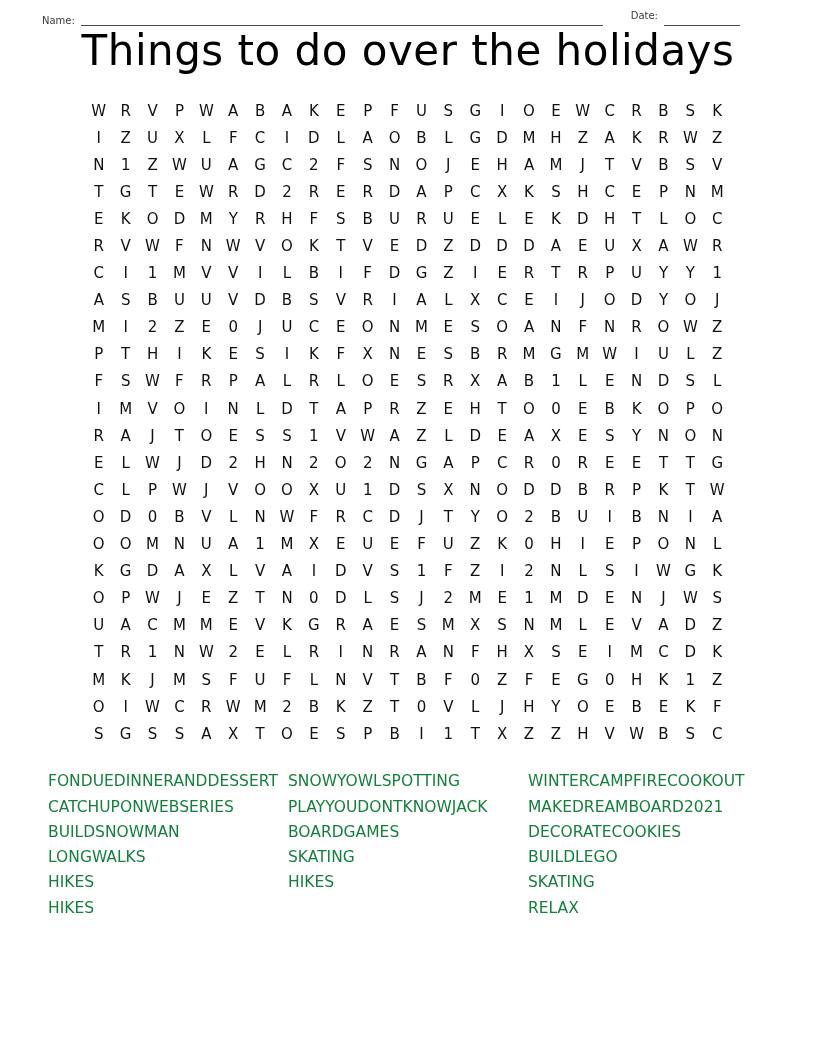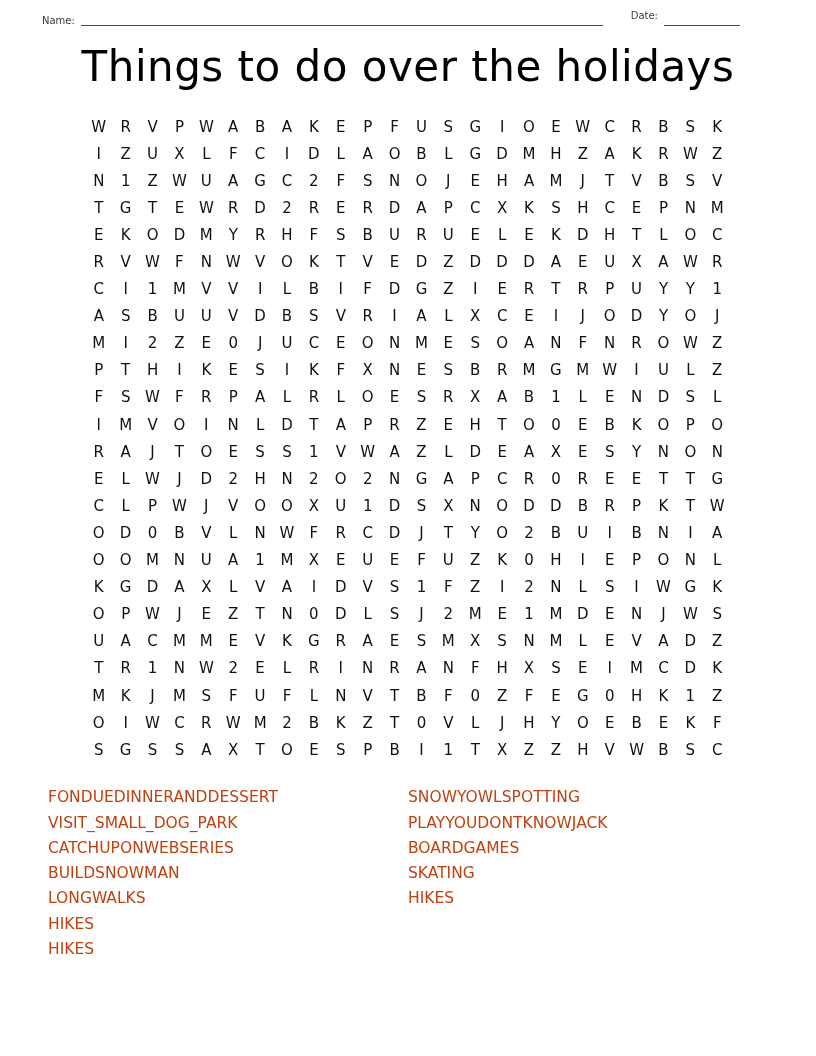--- a/index.html
+++ b/index.html
@@ -27,21 +27,20 @@
   .date-group { display: flex; align-items: flex-start; gap: 6px; }
   .blank-line {
     border-bottom: 1.2px solid #4a4a4a;
     height: 16px;
   }
   .name-group .blank-line { flex: 1; }
   .date-group .blank-line { width: 76px; }
 
   
   .title {
-    margin-top: 16px;
     text-align: center;
     font-size: 42px;
     font-weight: 500;
     color: #000000;
     letter-spacing: 0.5px;
   }
 
   
   .grid-wrap { margin-top: 22px; text-align: center; }
   .grid { display: inline-block; }
@@ -60,21 +59,21 @@
   
   .word-list {
     display: flex;
     padding: 0 48px;
     margin-top: 22px;
   }
   .word-column { flex: 1; }
   .word {
     font-size: 15.5px;
     line-height: 25.3px;
-    color: #c2410c;
+    color: #15803d;
     white-space: nowrap;
   }
 </style>
 </head>
 <body>
 
 <div class="page">
 
   <div class="header">
     <div class="name-group">
@@ -689,29 +688,36 @@
           <span class="grid-cell">W</span>
           <span class="grid-cell">B</span>
           <span class="grid-cell">S</span>
           <span class="grid-cell">C</span>
         </div></div>
   </div>
 
   <div class="word-list">
     <div class="word-column">
         <div class="word">FONDUEDINNERANDDESSERT</div>
-        <div class="word">VISIT_SMALL_DOG_PARK</div>
         <div class="word">CATCHUPONWEBSERIES</div>
         <div class="word">BUILDSNOWMAN</div>
         <div class="word">LONGWALKS</div>
         <div class="word">HIKES</div>
         <div class="word">HIKES</div>
       </div>
     <div class="word-column">
         <div class="word">SNOWYOWLSPOTTING</div>
         <div class="word">PLAYYOUDONTKNOWJACK</div>
         <div class="word">BOARDGAMES</div>
         <div class="word">SKATING</div>
         <div class="word">HIKES</div>
       </div>
+    <div class="word-column">
+        <div class="word">WINTERCAMPFIRECOOKOUT</div>
+        <div class="word">MAKEDREAMBOARD2021</div>
+        <div class="word">DECORATECOOKIES</div>
+        <div class="word">BUILDLEGO</div>
+        <div class="word">SKATING</div>
+        <div class="word">RELAX</div>
+      </div>
   </div>
 
 </div>
 
 </body></html>

